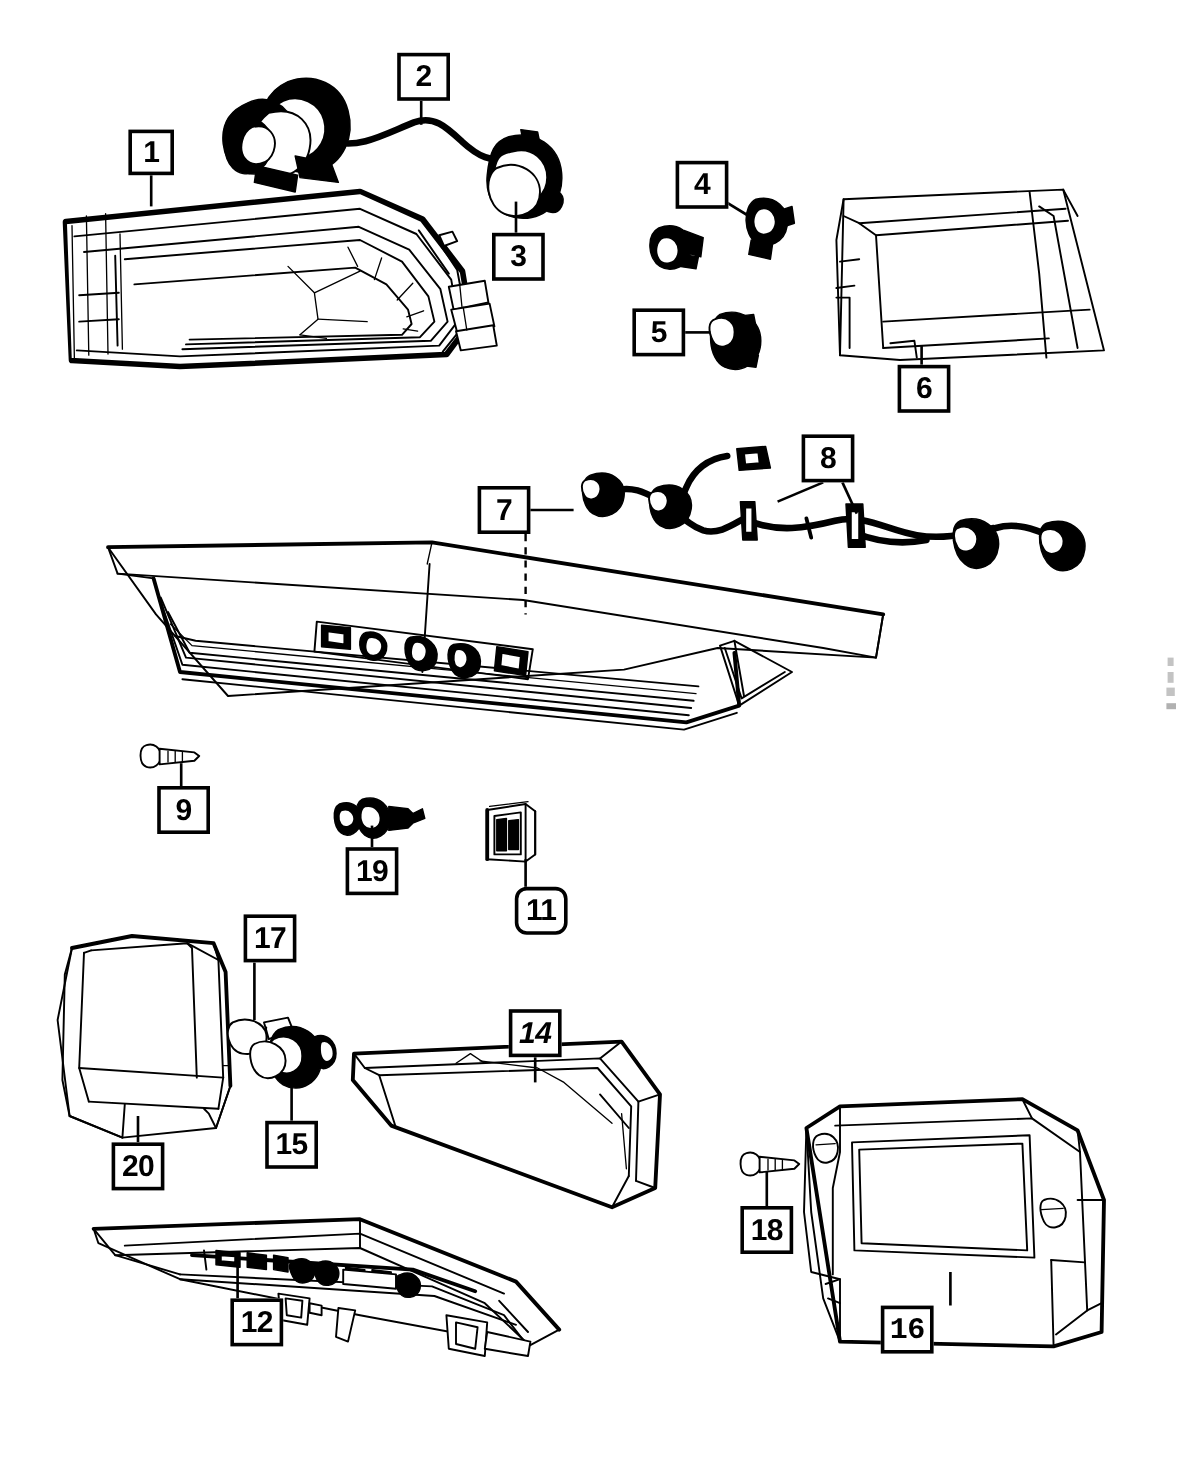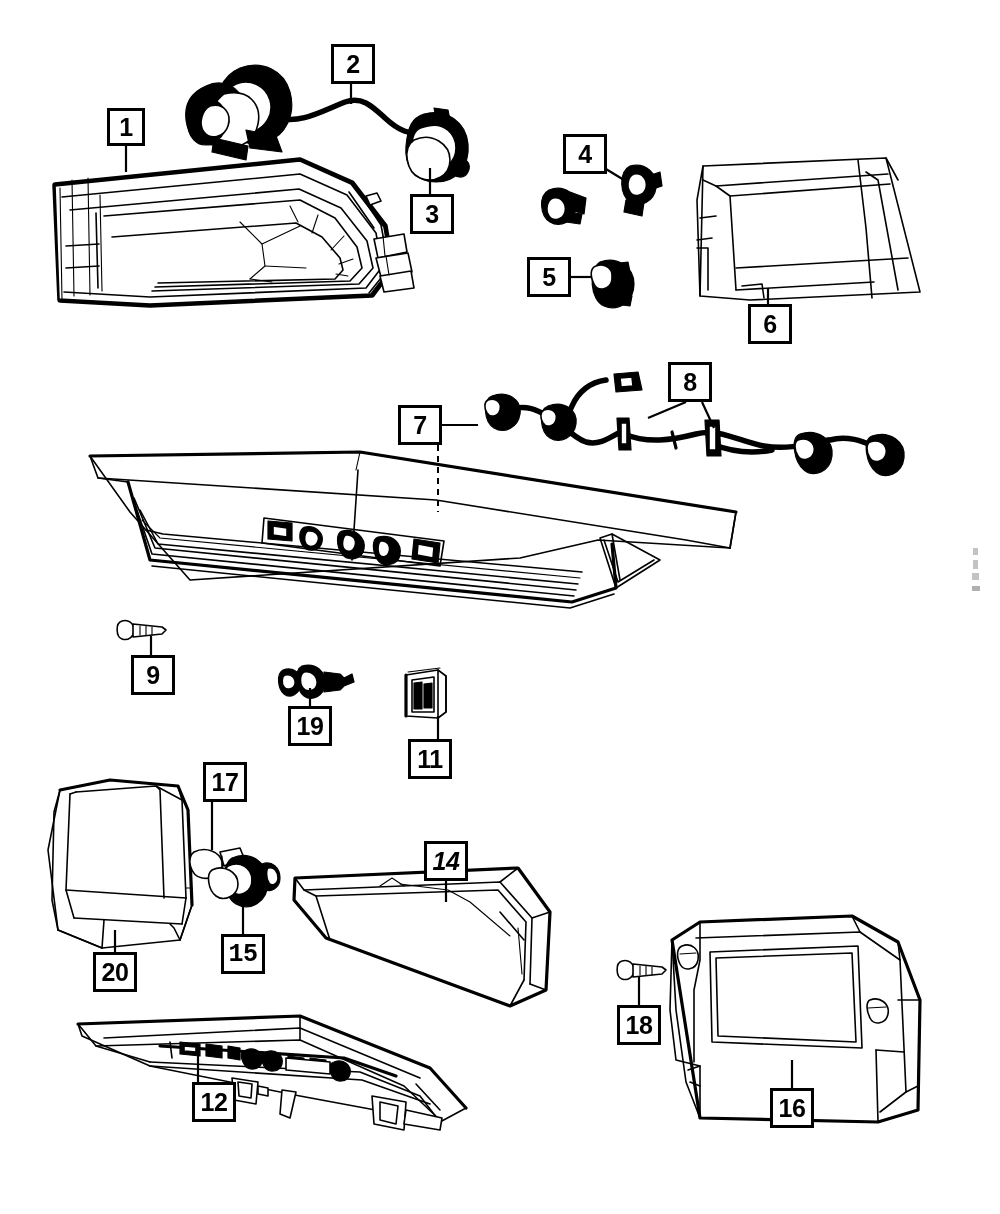--- a/index.html
+++ b/index.html
@@ -387,22 +387,22 @@
   <div class="callout cal-1d" style="left:107px; top:108px;">1</div>
   <div class="callout cal-2d" style="left:331px; top:44px;">2</div>
   <div class="callout cal-2d" style="left:410px; top:194px;">3</div>
   <div class="callout cal-2d" style="left:563px; top:134px;">4</div>
   <div class="callout cal-2d" style="left:527px; top:257px;">5</div>
   <div class="callout cal-2d" style="left:748px; top:304px;">6</div>
   <div class="callout cal-2d" style="left:398px; top:405px;">7</div>
   <div class="callout cal-2d" style="left:668px; top:362px;">8</div>
   <div class="callout cal-2d" style="left:131px; top:655px;">9</div>
   <div class="callout cal-2d" style="left:288px; top:706px;">19</div>
-  <div class="callout cal-2d" style="left:408px; top:739px;">11</div>
+  <div class="callout cal-2d" style="left:429px; top:739px;border-radius:10px;">11</div>
   <div class="callout cal-2d" style="left:192px; top:1082px;">12</div>
   <div class="callout cal-2d" style="left:93px;  top:952px;">20</div>
   <div class="callout cal-2d" style="left:424px; top:841px;font-style:italic;">14</div>
-  <div class="callout cal-2d" style="left:221px; top:934px;font-family:Liberation Mono, monospace;">15</div>
-  <div class="callout cal-2d" style="left:770px; top:1088px;">16</div>
+  <div class="callout cal-2d" style="left:221px; top:934px;">15</div>
+  <div class="callout cal-2d" style="left:734px; top:1088px;font-family:Liberation Mono, monospace;">16</div>
   <div class="callout cal-2d" style="left:190px; top:762px;margin-left:13px;">17</div>
   <div class="callout cal-2d" style="left:617px; top:1005px;text-align:right;">18</div>
 
 </div>
 
 </body></html>

